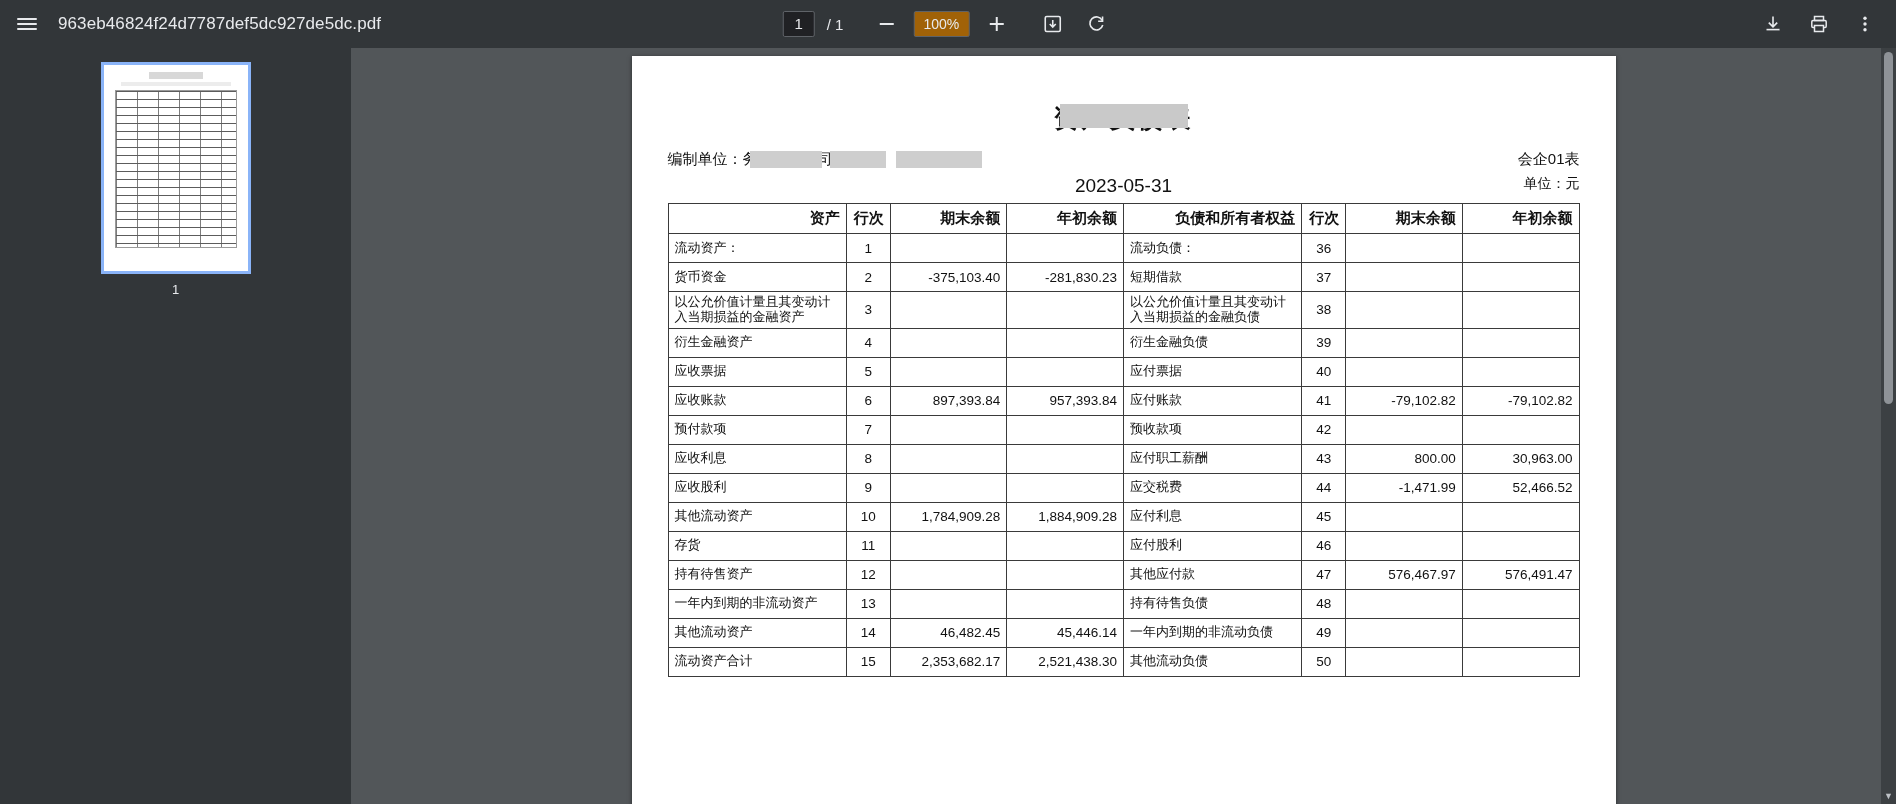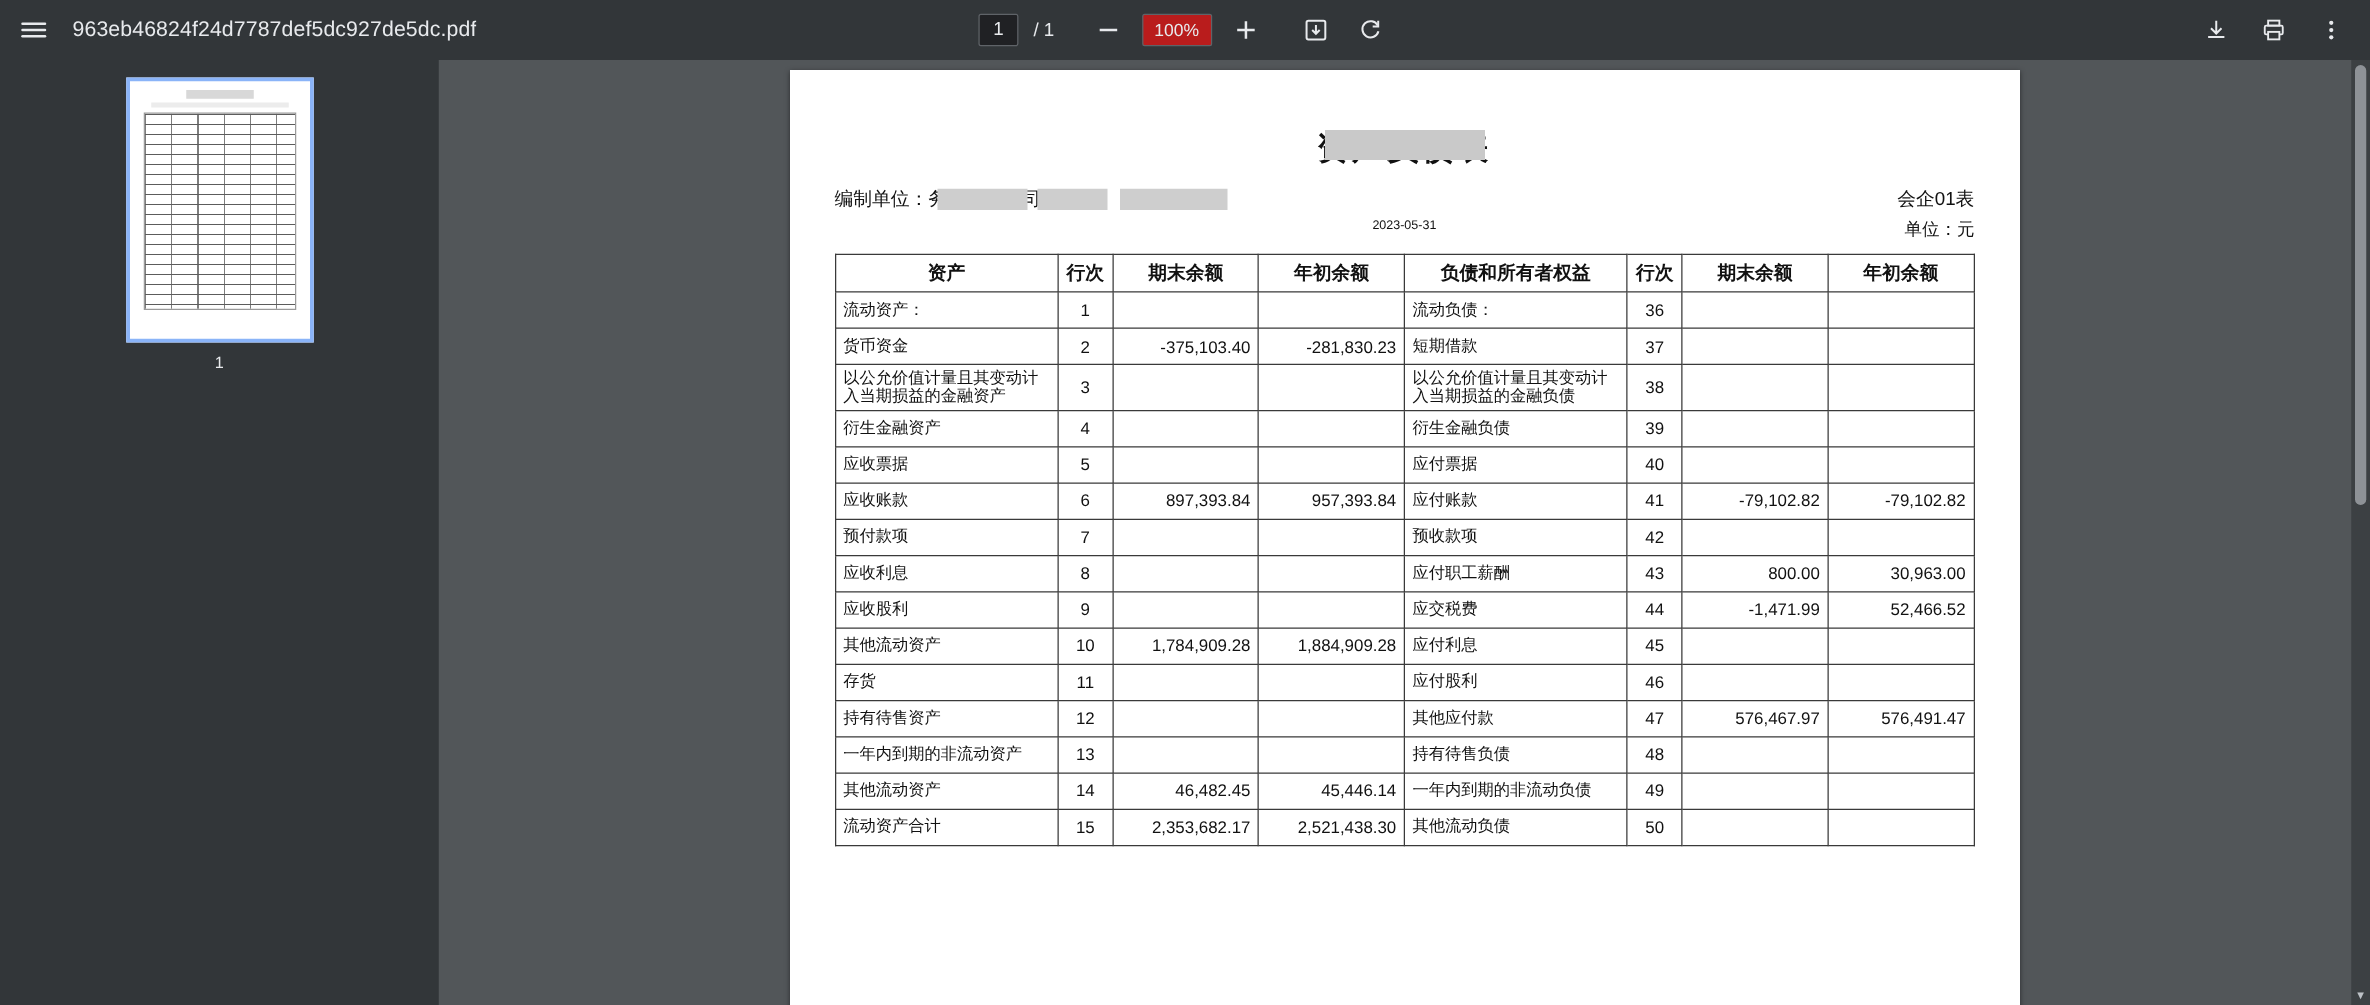--- a/index.html
+++ b/index.html
@@ -68,21 +68,21 @@
     text-align: center;
     line-height: 24px;
   }
   .page-total {
     font-size: 15px;
     color: #e8eaed;
     margin-left: 2px;
     margin-right: 16px;
   }
   .zoom-pill {
-    background: #b91c1c;
+    background: #a16207;
     border: 1px solid #5f6368;
     border-radius: 2px;
     color: #e8eaed;
     font-size: 14px;
     padding: 4px 9px;
     min-width: 54px;
     text-align: center;
   }
   .tb-right {
     margin-left: auto;
@@ -214,40 +214,40 @@
     align-items: flex-end;
     justify-content: space-between;
     margin-top: 6px;
     font-size: 14px;
     color: #111;
   }
   .date-center {
     position: absolute;
     left: 0; right: 0;
     text-align: center;
-    font-size: 10px;
+    font-size: 19px;
     pointer-events: none;
   }
 
   table.fin {
     margin-top: 10px;
     width: 100%;
     border-collapse: collapse;
     font-size: 13.5px;
     color: #111;
     table-layout: fixed;
   }
   table.fin th, table.fin td {
     border: 1px solid #3a3a3a;
     padding: 3px 6px;
     height: 29px;
     vertical-align: middle;
   }
   table.fin th {
-    text-align: center;
+    text-align: right;
     font-weight: bold;
     font-size: 15px;
     height: 30px;
   }
   td.lbl { text-align: left; font-size: 13px; line-height: 1.15; }
   td.num { text-align: right; }
   td.ctr { text-align: center; }
   .col-lbl { width: 162px; }
   .col-no  { width: 40px; }
   .col-num { width: 106px; }

